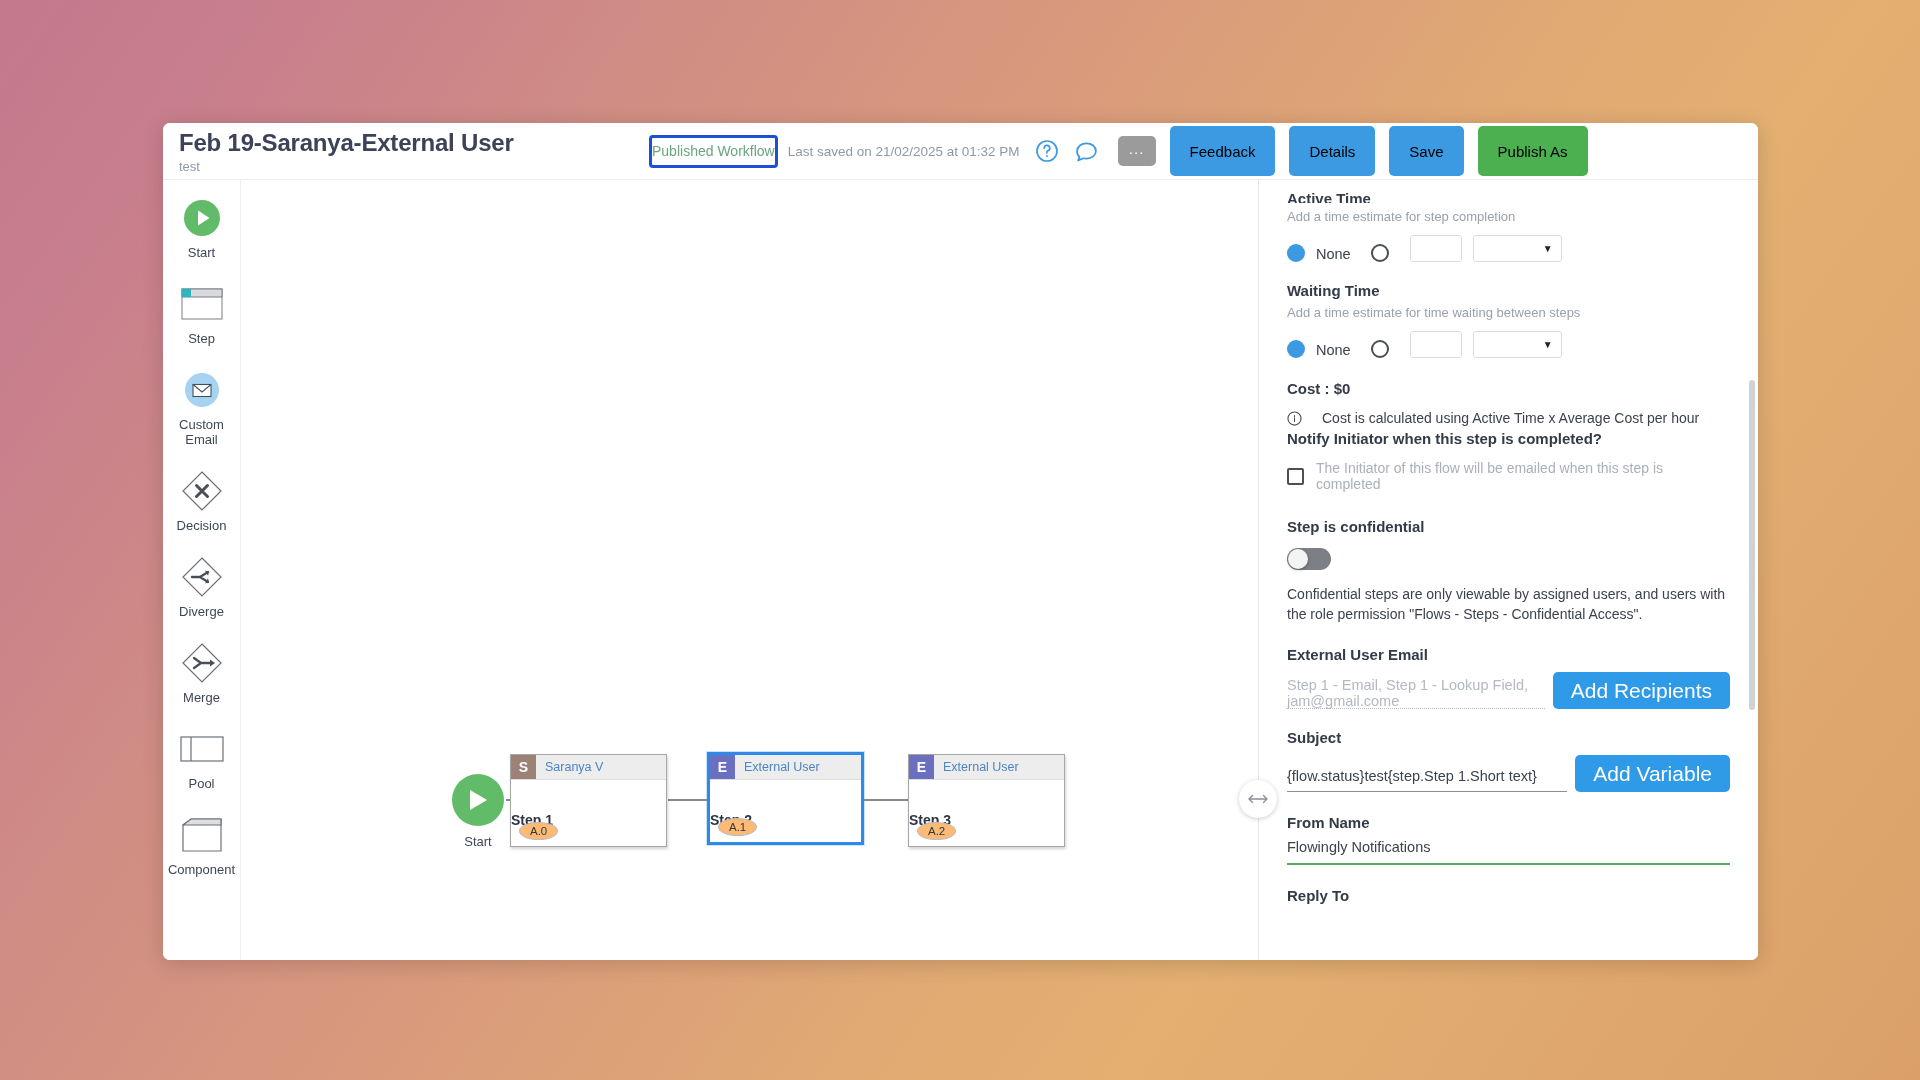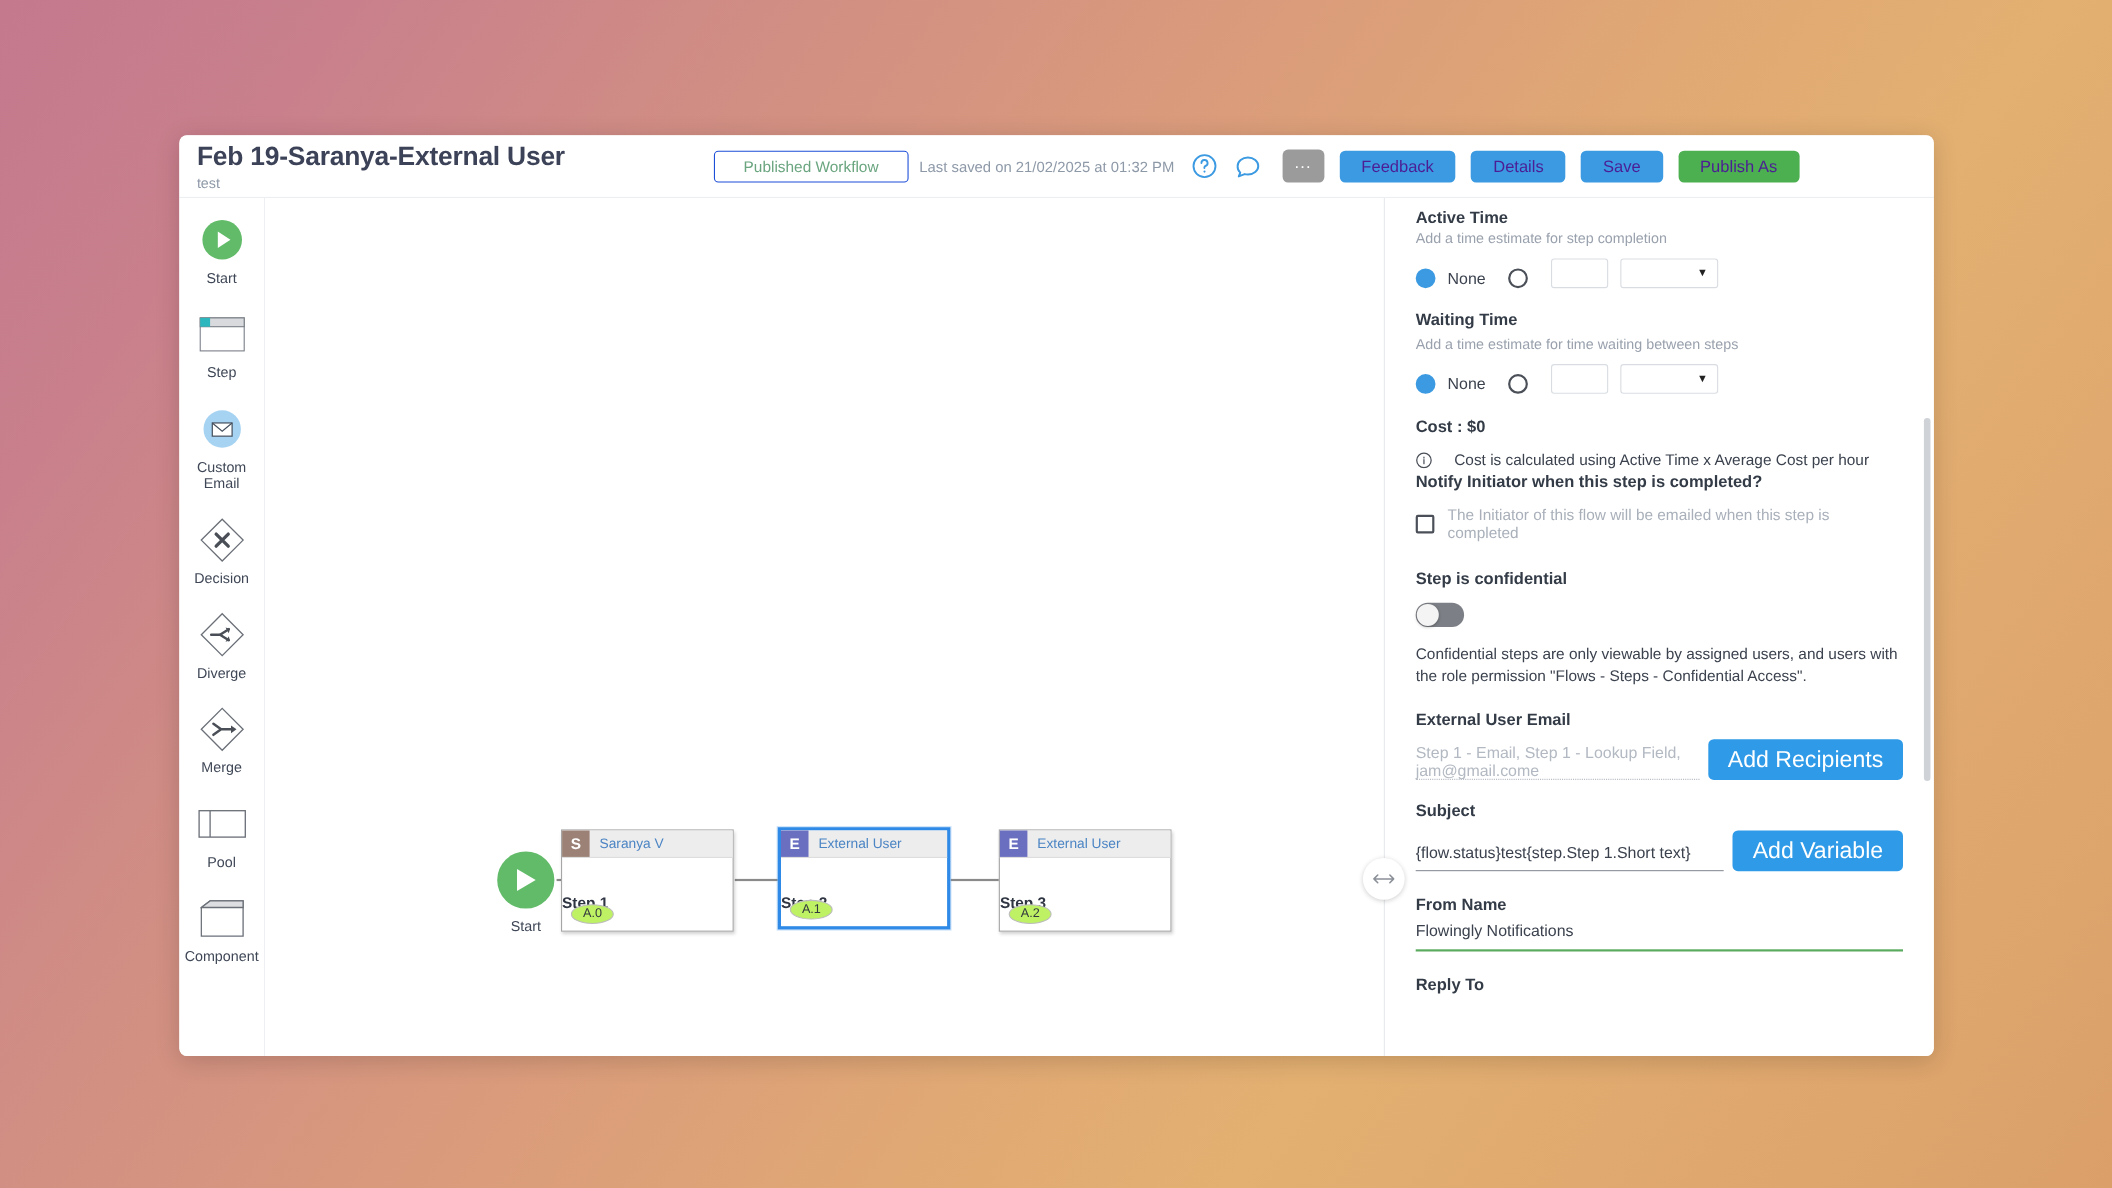--- a/index.html
+++ b/index.html
@@ -39,45 +39,45 @@
     background: #fff;
   }
   #title-block { display: flex; flex-direction: column; justify-content: center; min-width: 470px;}
   #wf-title {
     font-size: 24px; font-weight: bold; color: #3c4257;
     letter-spacing: -.2px; line-height: 28px;
   }
   #wf-sub { font-size: 13px; color: #8e99a8; margin-top: 3px; line-height: 14px;}
 
   #status-badge {
-    border: 1px solid #1d4ed8;
+    border: 3px solid #1d4ed8;
     color: #6aa57f;
     font-size: 14px;
-    padding: 5px 26px 6px;
+    padding: 5px 0 6px;
     border-radius: 4px;
     white-space: nowrap;
     line-height: 16px;
     margin-right: 10px;
   }
   #last-saved { font-size: 13.5px; color: #8e99a8; white-space: nowrap; }
 
   .circle-icon-btn {
     width: 26px; height: 26px;
     display: flex; align-items: center; justify-content: center;
     color: #3b9ae1; cursor: pointer; margin-left: 14px;
   }
   #more-btn {
     width: 38px; height: 30px; background: #9b9b9b; border-radius: 5px;
     display: flex; align-items: center; justify-content: center;
     color: #fff; font-size: 15px; letter-spacing: 1px; margin-left: 18px;
     cursor: pointer; padding-bottom: 6px;
   }
   .hdr-btn {
-    height: 29px; border: none; border-radius: 5px;
-    color: #4c1d95; font-size: 15px; cursor: pointer;
+    height: 50px; border: none; border-radius: 5px;
+    color: #000000; font-size: 15px; cursor: pointer;
     font-family: "Liberation Sans", sans-serif;
     margin-left: 14px; padding: 0 20px;
     display: flex; align-items: center; justify-content: center;
   }
   .hdr-btn.blue { background: #3b9ae1; }
   .hdr-btn.green { background: #4caf50; }
 
   
   #body-split { flex: 1; display: flex; min-height: 0; position: relative; border-top: 1px solid #eceef1;}
 
@@ -128,21 +128,21 @@
     flex: 1; display: flex; align-items: center; padding-left: 9px;
     font-size: 12.5px; color: #4c85c4;
     overflow: hidden; white-space: nowrap;
   }
   .node-title {
     font-size: 14px; color: #2f3542;
     margin-top: 32px; font-weight: 600;
   }
   .node-tag {
     position: absolute; left: 8px; bottom: 6px;
-    background: #bef264; border: 1px solid #bcbcbc;
+    background: #fdba74; border: 1px solid #bcbcbc;
     border-radius: 50%;
     font-size: 11.5px; color: #33383f;
     padding: 2px 10px;
   }
   .start-circle {
     position: absolute;
     width: 52px; height: 52px; border-radius: 50%;
     background: #62bb69;
     display: flex; align-items: center; justify-content: center;
   }

